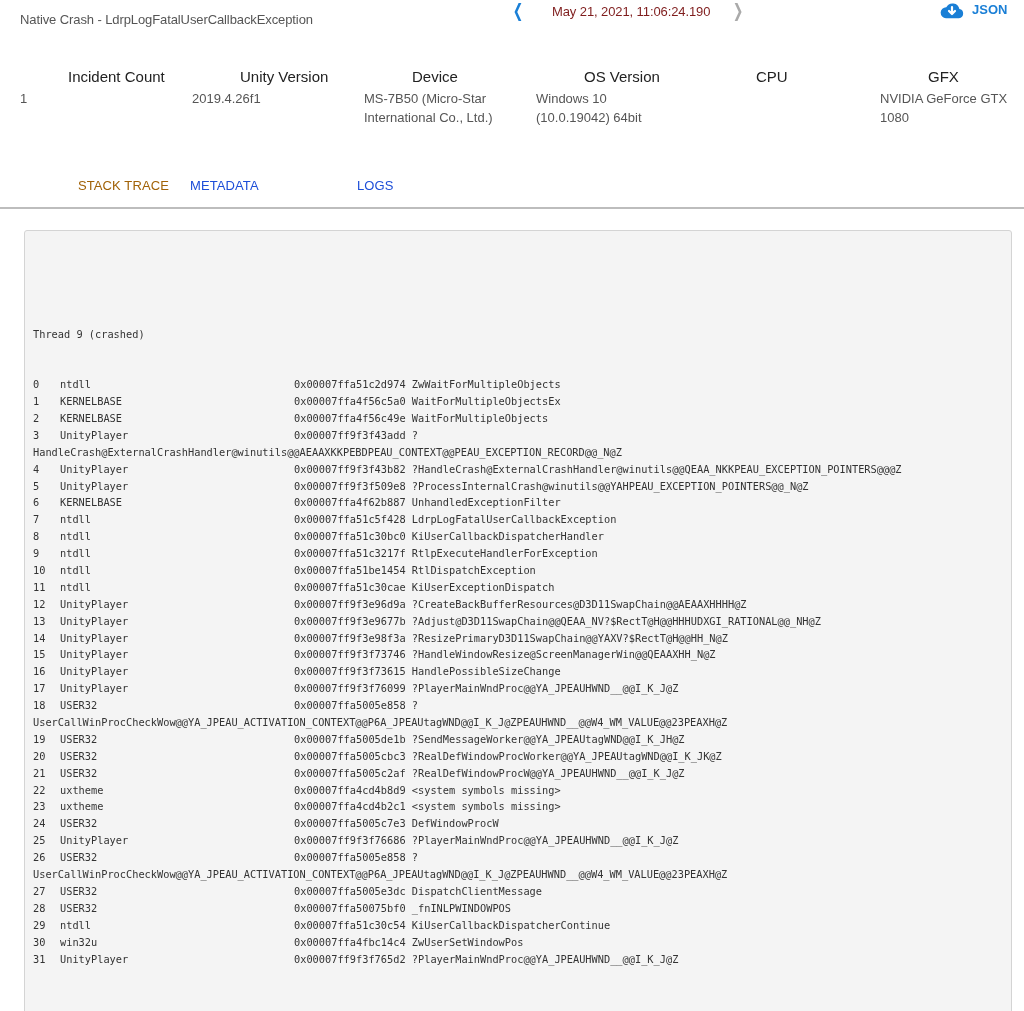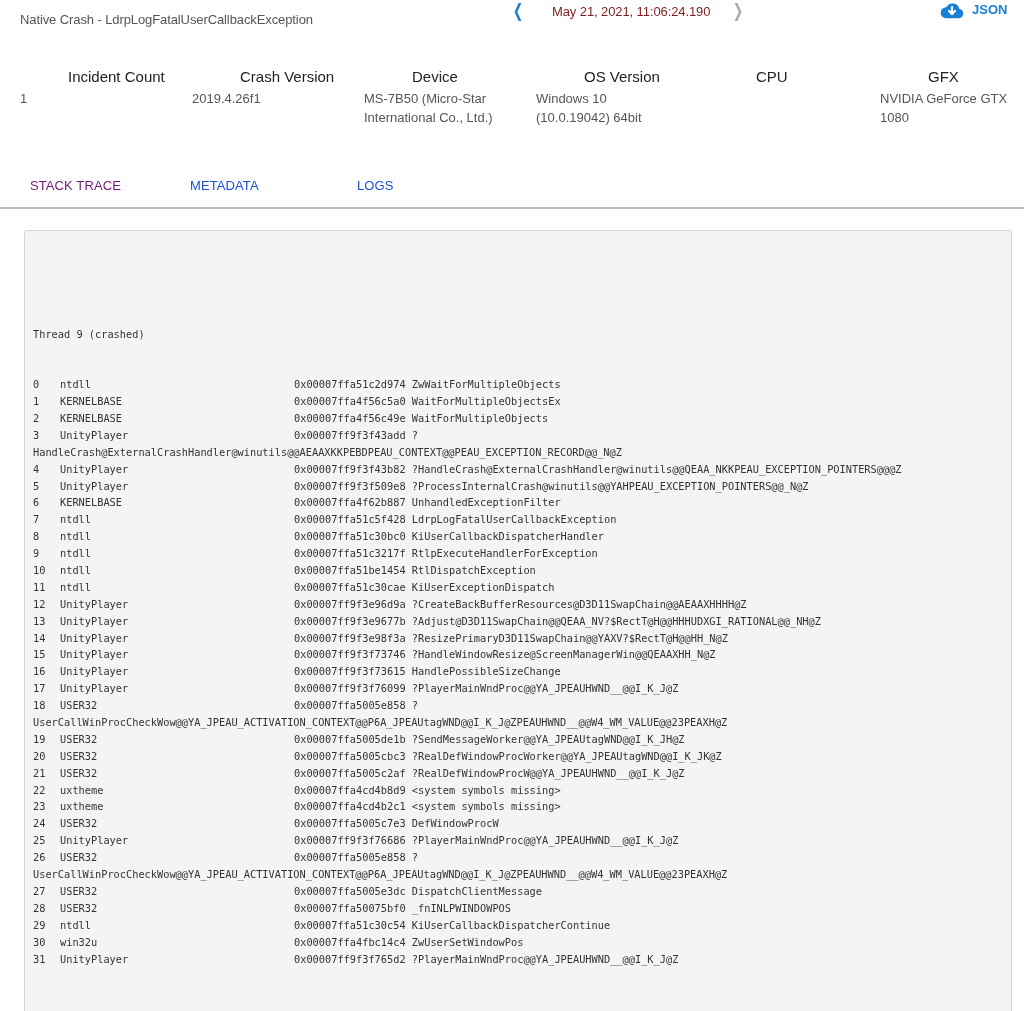--- a/index.html
+++ b/index.html
@@ -16,21 +16,21 @@
     .json-btn svg { width: 24px; height: 18px; }
     .json-label { color: #1a7fd6; font-weight: bold; font-size: 13px; margin-left: 8px; }
 
     .info { position: absolute; top: 68px; left: 20px; width: 1004px; }
     .info-col { position: absolute; top: 0; width: 160px; }
     .info-col .h { font-size: 15px; color: #222; margin-bottom: 4px; margin-left: 48px; }
     .info-col .v { font-size: 13px; color: #555; line-height: 19px; }
 
     .tabs { position: absolute; top: 166px; left: 0; width: 1024px; height: 43px; border-bottom: 2px solid #bdbdbd; }
     .tab { position: absolute; top: 12px; font-size: 13px; color: #1d4ed8; cursor: pointer; letter-spacing: 0.1px; }
-    .tab.active { color: #701a75; }
+    .tab.active { color: #a16207; margin-left: 48px; }
 
     .trace-panel { position: absolute; top: 230px; left: 24px; width: 988px; height: 800px; background: #f4f4f4; border: 1px solid #d4d4d4; border-radius: 3px; }
     .trace { position: absolute; left: 8px; top: 10px; font-family: "DejaVu Sans Mono", "Liberation Mono", monospace; font-size: 10.3px; color: #333; line-height: 16.9px; white-space: pre; }
     .trace .row { height: 16.9px; }
     .trace .row span { display: inline-block; }
     .idx { width: 27px; }
     .mod { width: 234px; }
     .addr { }
   </style>
 </head>
@@ -51,21 +51,21 @@
     <span class="json-label">JSON</span>
   </div>
 </div>
 
 <div class="info">
   <div class="info-col" style="left:0px">
     <div class="h">Incident Count</div>
     <div class="v">1</div>
   </div>
   <div class="info-col" style="left:172px">
-    <div class="h">Crash Version</div>
+    <div class="h">Unity Version</div>
     <div class="v">2019.4.26f1</div>
   </div>
   <div class="info-col" style="left:344px; width:150px">
     <div class="h">Device</div>
     <div class="v">MS-7B50 (Micro-Star International Co., Ltd.)</div>
   </div>
   <div class="info-col" style="left:516px; width:130px">
     <div class="h">OS Version</div>
     <div class="v">Windows 10 (10.0.19042) 64bit</div>
   </div>

